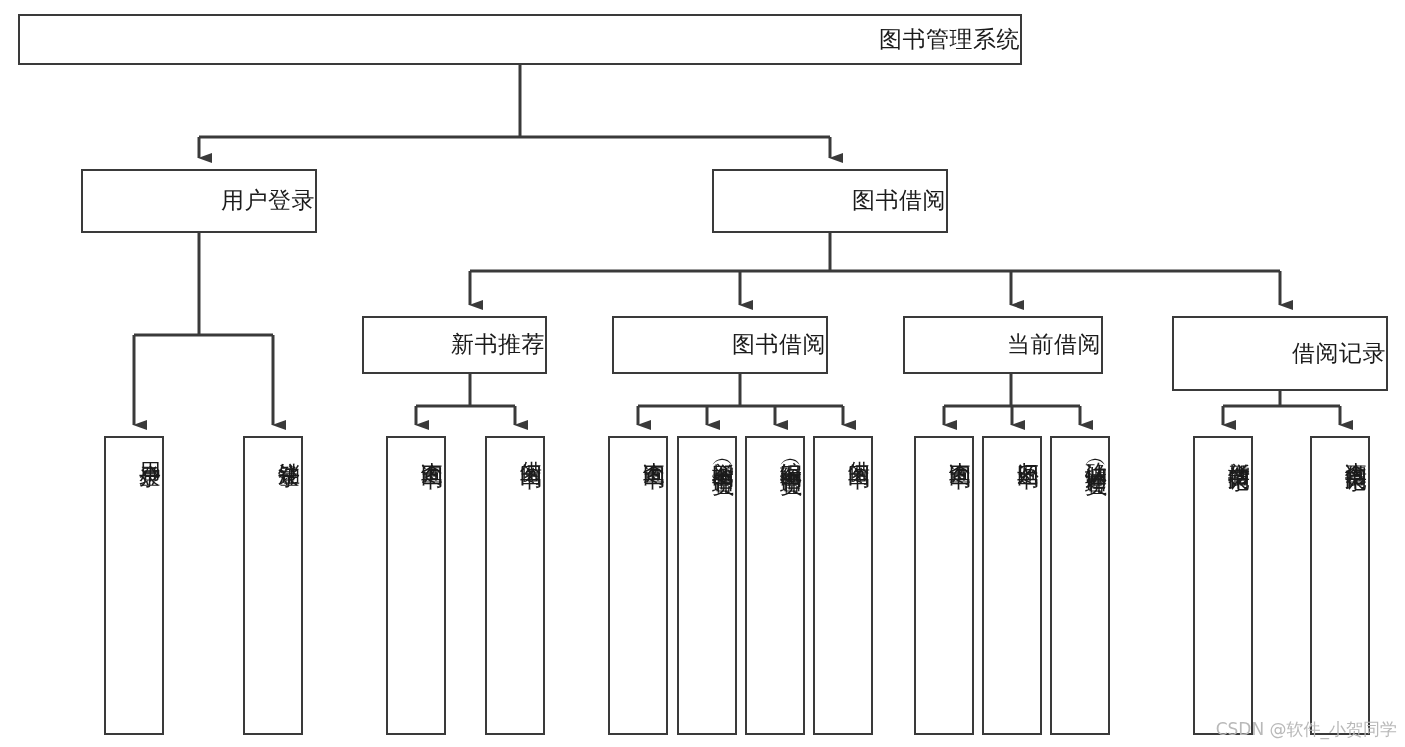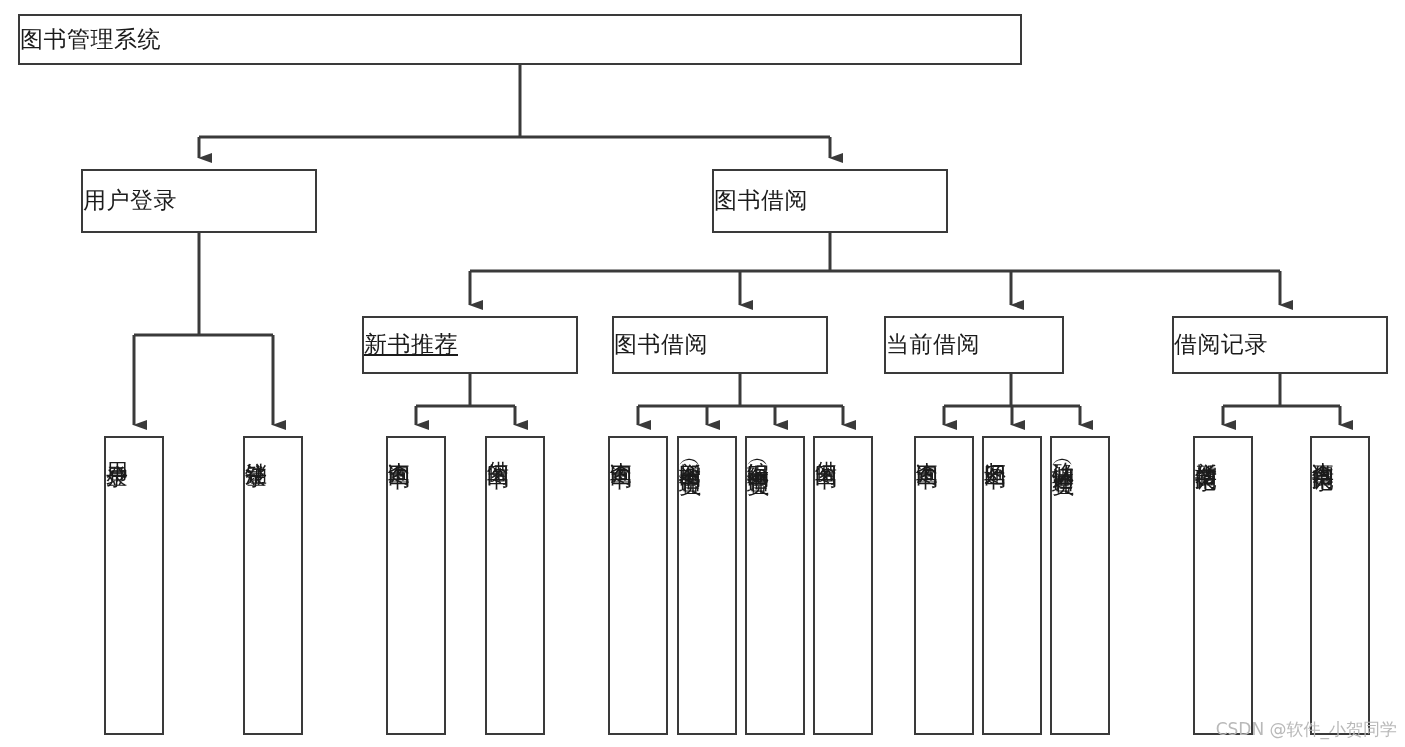--- a/index.html
+++ b/index.html
@@ -26,21 +26,21 @@
     height: 747px;
     pointer-events: none;
   }
   .node {
     position: absolute;
     box-sizing: border-box;
     border: 2px solid #3a3a3a;
     background: #ffffff;
     display: flex;
     align-items: center;
-    justify-content: flex-start;
+    justify-content: flex-end;
     color: #1b1b1b;
     z-index: 2;
   }
   .node .lbl {
     display: block;
     text-align: center;
     line-height: 1.18;
     letter-spacing: 0.5px;
   }
   
@@ -133,30 +133,30 @@
     <span class="lbl">图书管理系统</span>
   </div>
 
   <div class="node horiz" style="left: 81px; top: 169px; width: 236px; height: 64px;">
     <span class="lbl">用户登录</span>
   </div>
   <div class="node horiz" style="left: 712px; top: 169px; width: 236px; height: 64px;">
     <span class="lbl">图书借阅</span>
   </div>
 
-  <div class="node horiz" style="left: 362px; top: 316px; width: 216px; height: 58px; text-decoration: underline;">
+  <div class="node horiz" style="left: 362px; top: 316px; width: 185px; height: 58px;">
     <span class="lbl">新书推荐</span>
   </div>
   <div class="node horiz" style="left: 612px; top: 316px; width: 216px; height: 58px;">
     <span class="lbl">图书借阅</span>
   </div>
-  <div class="node horiz" style="left: 884px; top: 316px; width: 180px; height: 58px;">
+  <div class="node horiz" style="left: 903px; top: 316px; width: 200px; height: 58px;">
     <span class="lbl">当前借阅</span>
   </div>
-  <div class="node horiz" style="left: 1172px; top: 316px; width: 216px; height: 58px;">
+  <div class="node horiz" style="left: 1172px; top: 316px; width: 216px; height: 75px;">
     <span class="lbl">借阅记录</span>
   </div>
 
   <div class="node leaf" style="left: 104px; top: 436px; width: 60px; height: 299px;">
     <span class="lbl">用户登录</span>
   </div>
   <div class="node leaf" style="left: 243px; top: 436px; width: 60px; height: 299px;">
     <span class="lbl">注销登录</span>
   </div>
   <div class="node leaf" style="left: 386px; top: 436px; width: 60px; height: 299px;">

